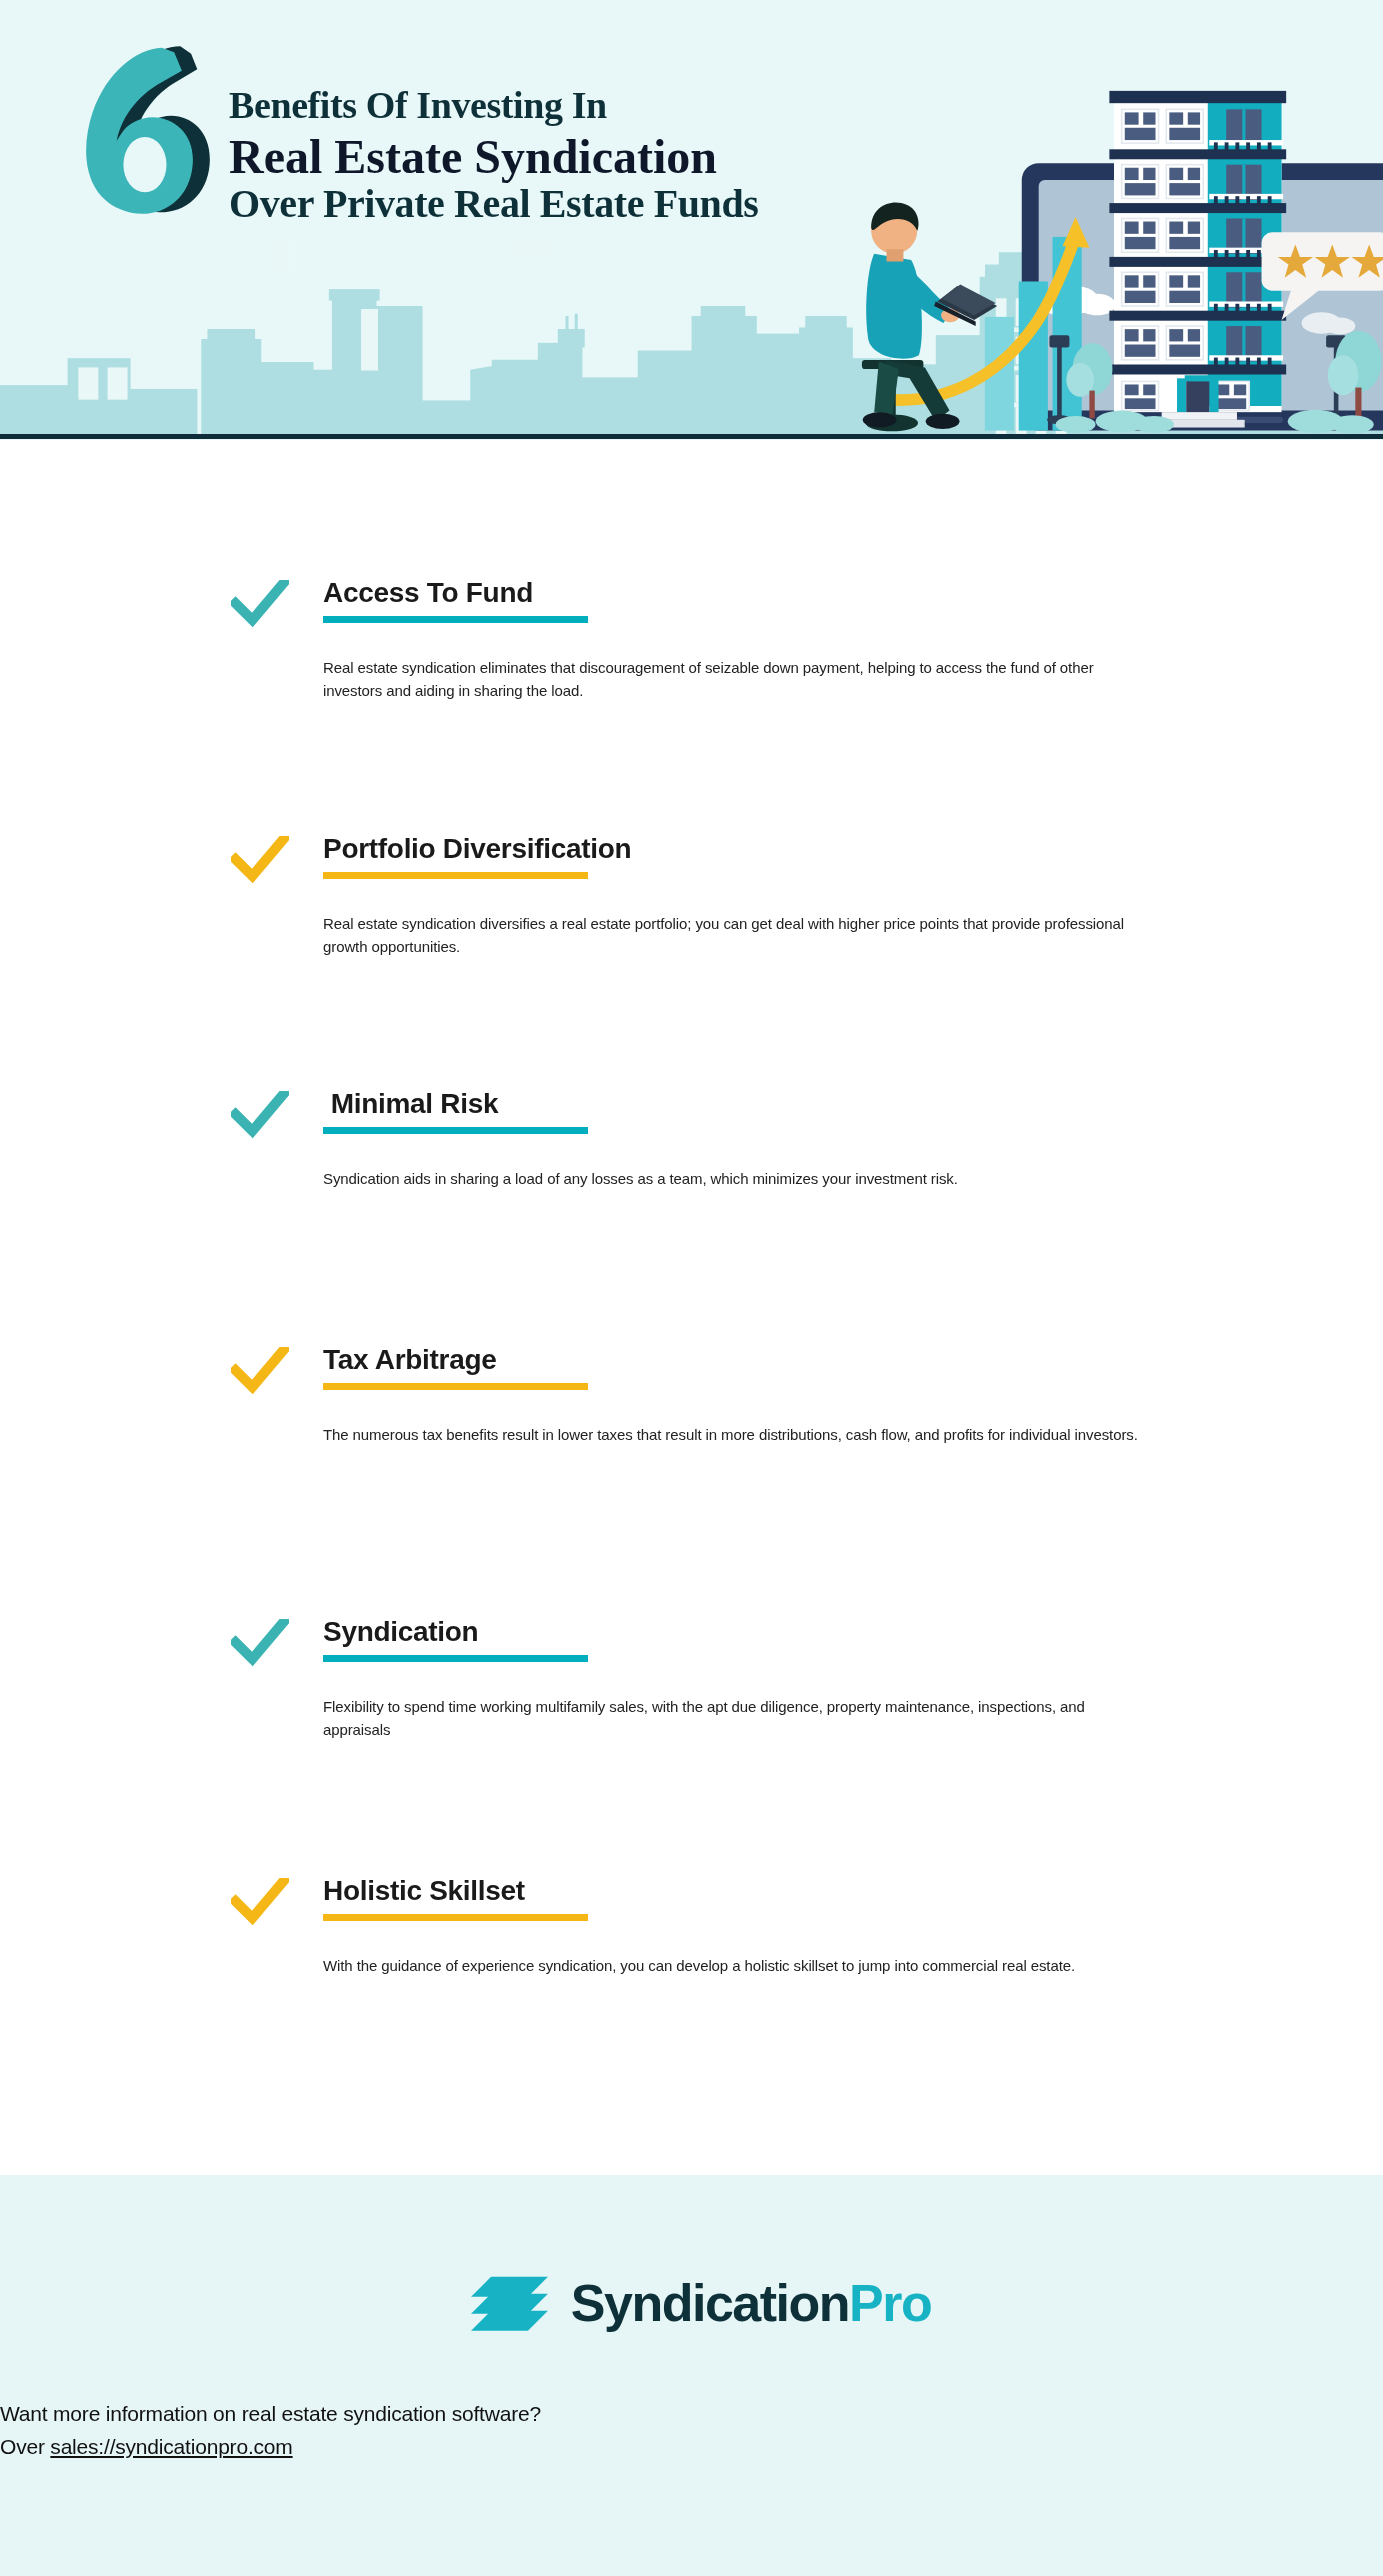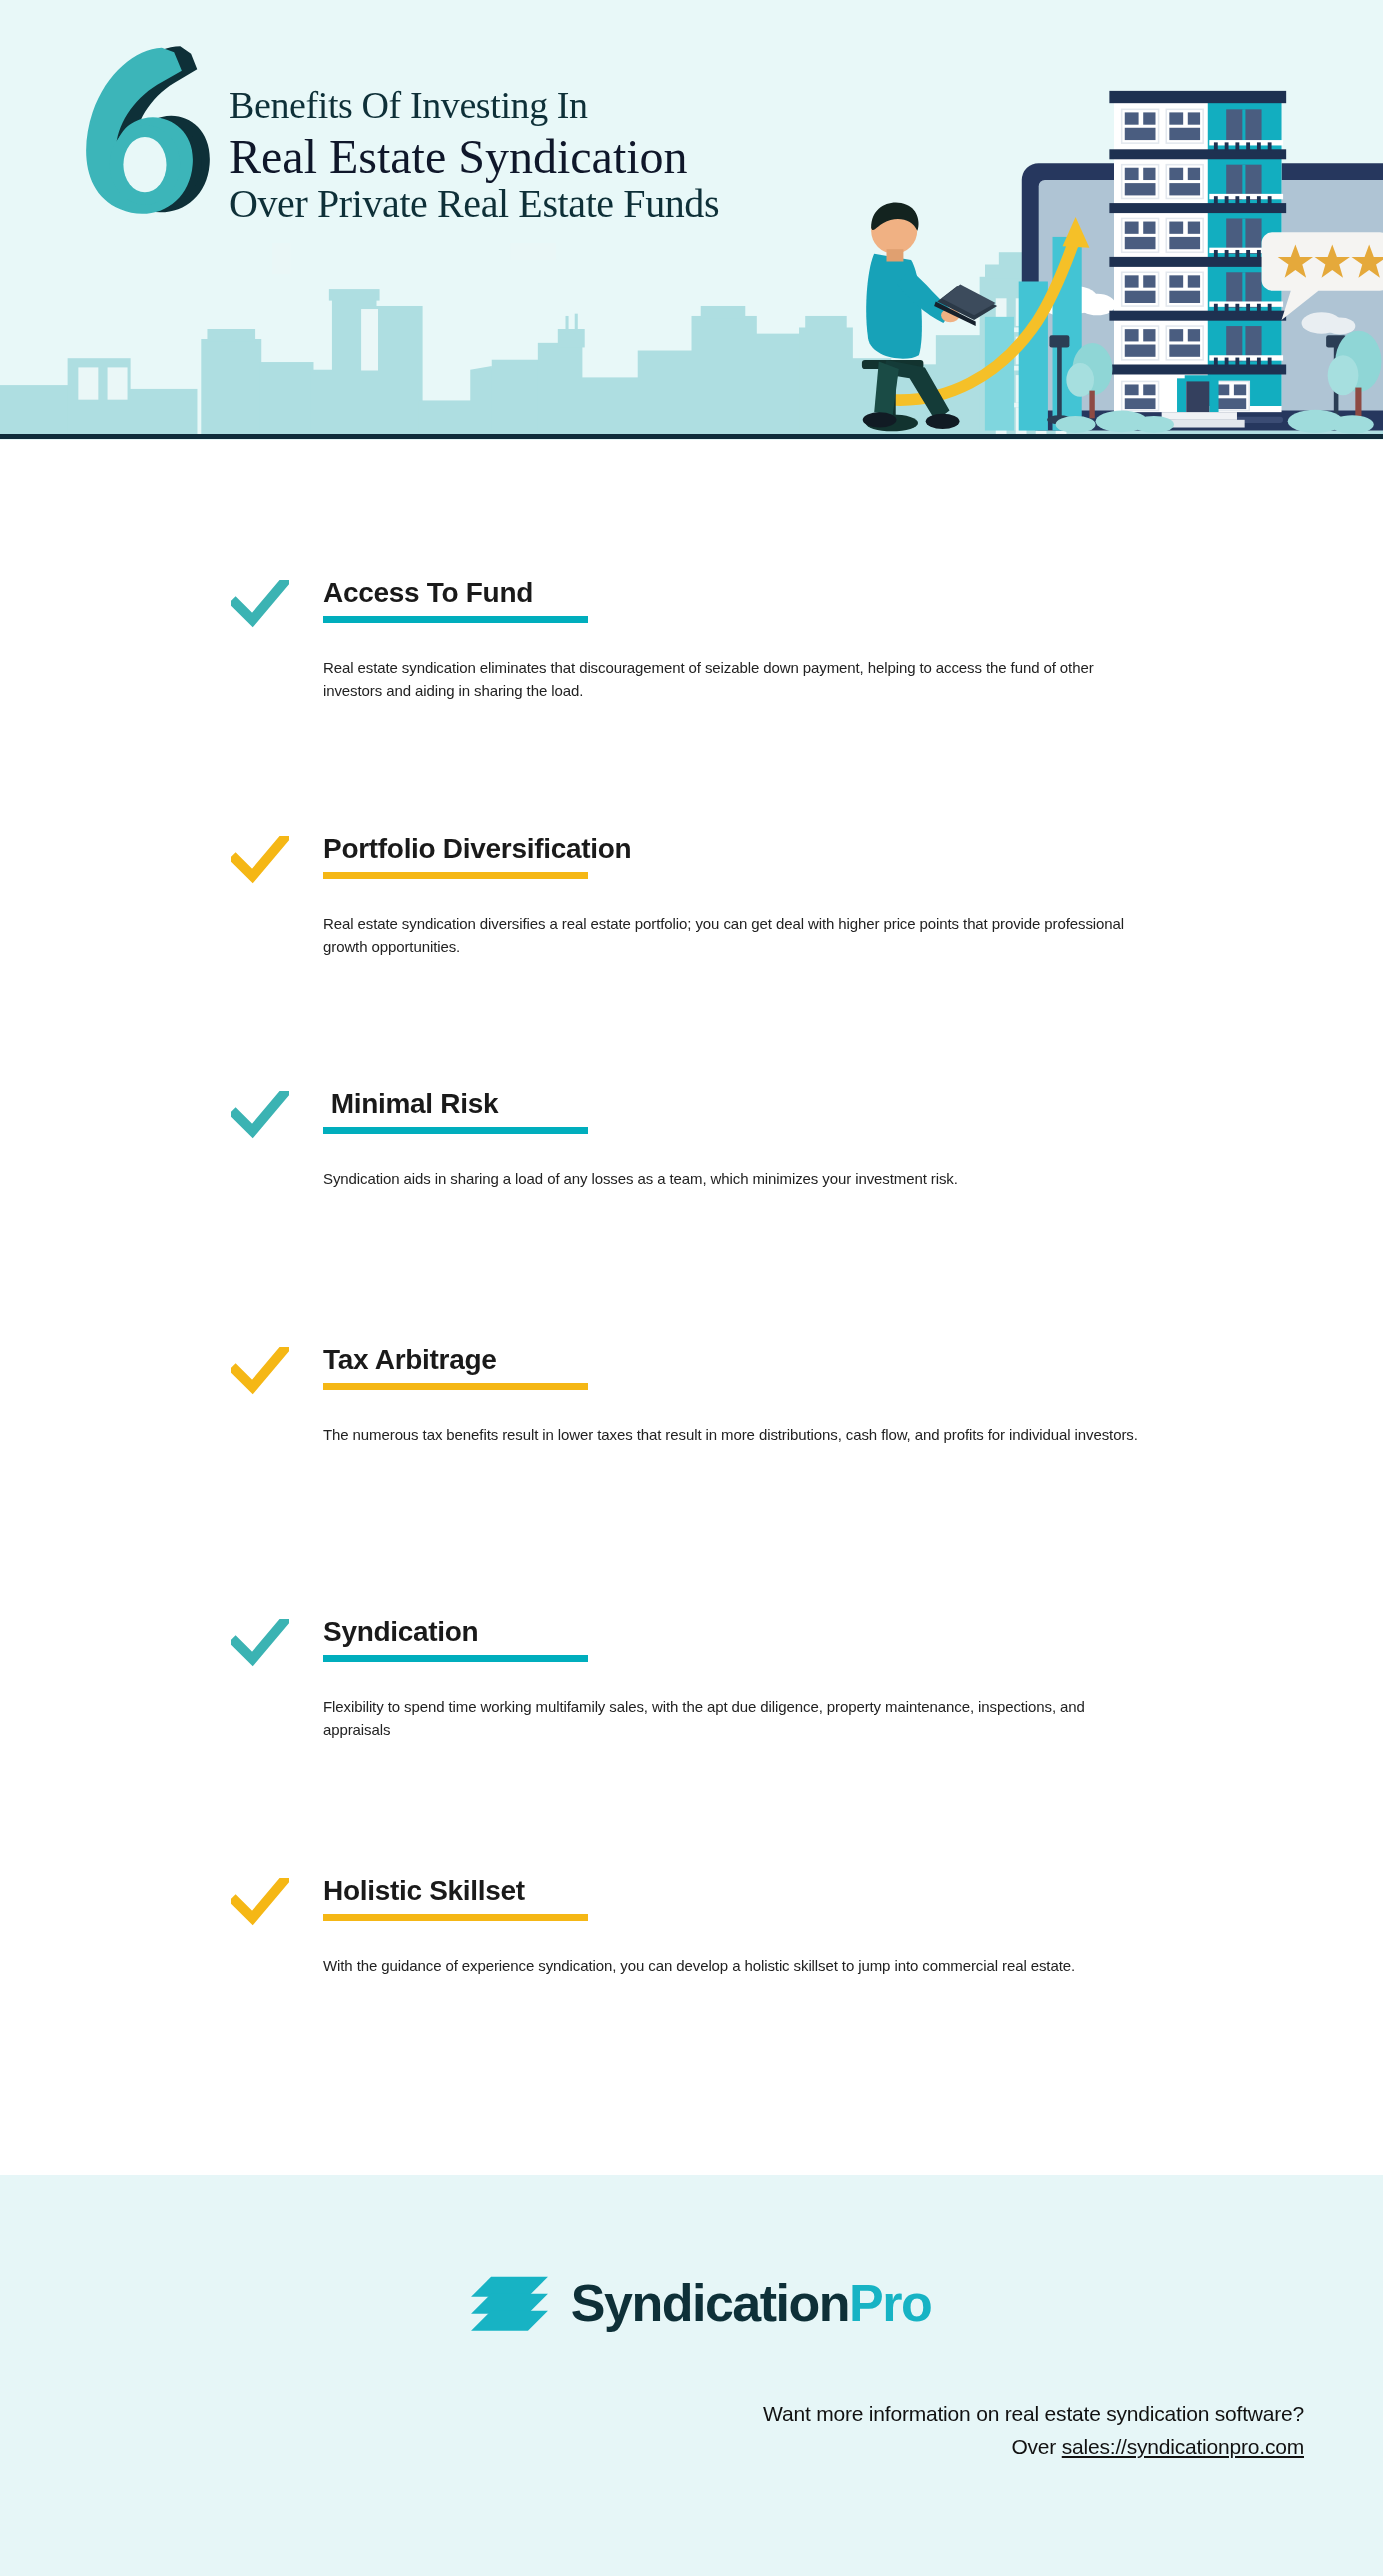--- a/index.html
+++ b/index.html
@@ -34,21 +34,21 @@
     width:177px; height:177px;
   }
   .big-six svg { width:100%; height:100%; display:block; }
 
   
   .title-block {
     position:absolute; left:229px; top:86px;
     font-family:"Liberation Serif", serif;
   }
   .title-line {
-    font-weight:normal;
+    font-weight:bold;
     color:#0E3038;
     letter-spacing:-0.4px;
     line-height:1.0;
     white-space:nowrap;
   }
   .title-l1 { font-size:38px; }
   .title-l2 { font-size:48px; color:#0f172a; margin-top:9px; letter-spacing:0px; }
   .title-l3 { font-size:40px; margin-top:3.1px; }
 
   
@@ -114,21 +114,21 @@
   .logo-mark svg { display:block; width:100%; height:100%; }
   .logo-text {
     font-family:"Liberation Sans", sans-serif;
     font-weight:bold;
     font-size:52px;
     letter-spacing:-1.5px;
     color:#0E3038;
     line-height:1;
   }
   .logo-text .pro { color:#17B3C4; }
-  .footer-text-wrap { position:absolute; top:223px; left:0; width:1304px; text-align:right; }
+  .footer-text-wrap { position:absolute; top:223px; left:0; width:1304px; text-align:left; }
   .footer-text-wrap div { font-size:21px; color:#111111; line-height:1.55; letter-spacing:-0.2px; }
   .footer-url { text-decoration:underline; color:#111111; }
 </style>
 </head>
 <body>
 
 <div class="header">
 
   <svg class="skyline" viewBox="0 0 1800 250" preserveAspectRatio="none">
     <g fill="#AEDEE1">

